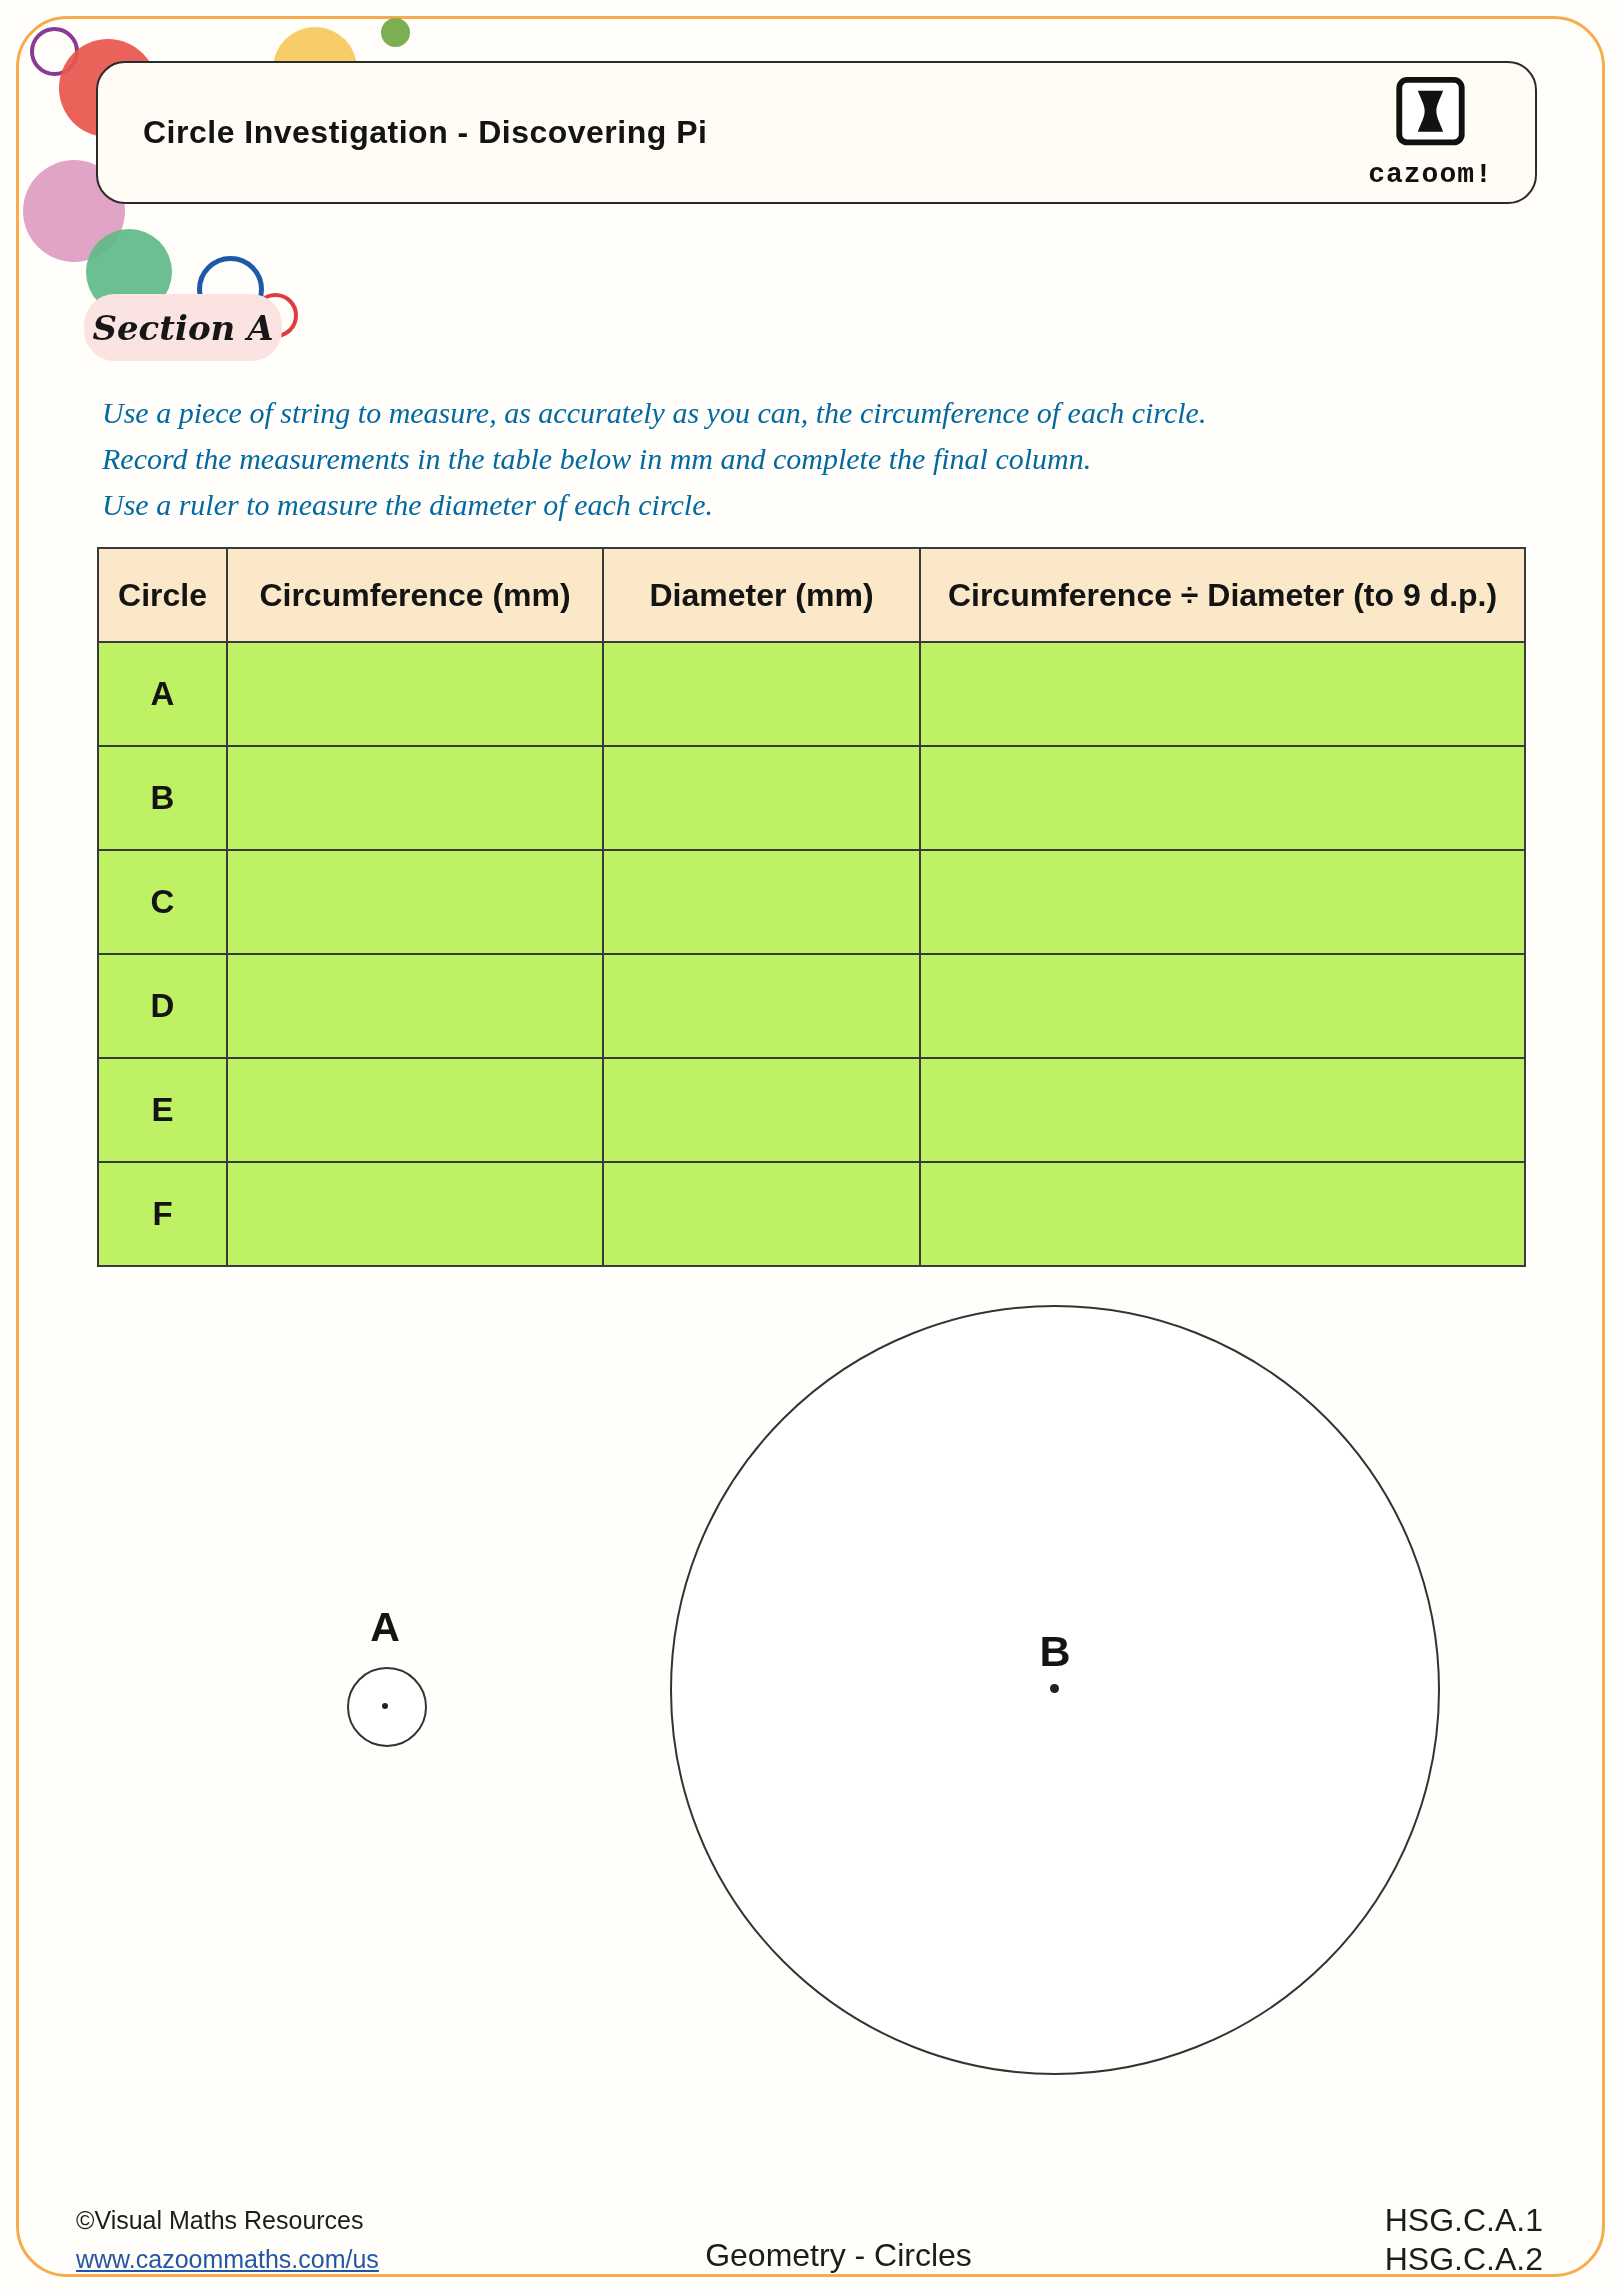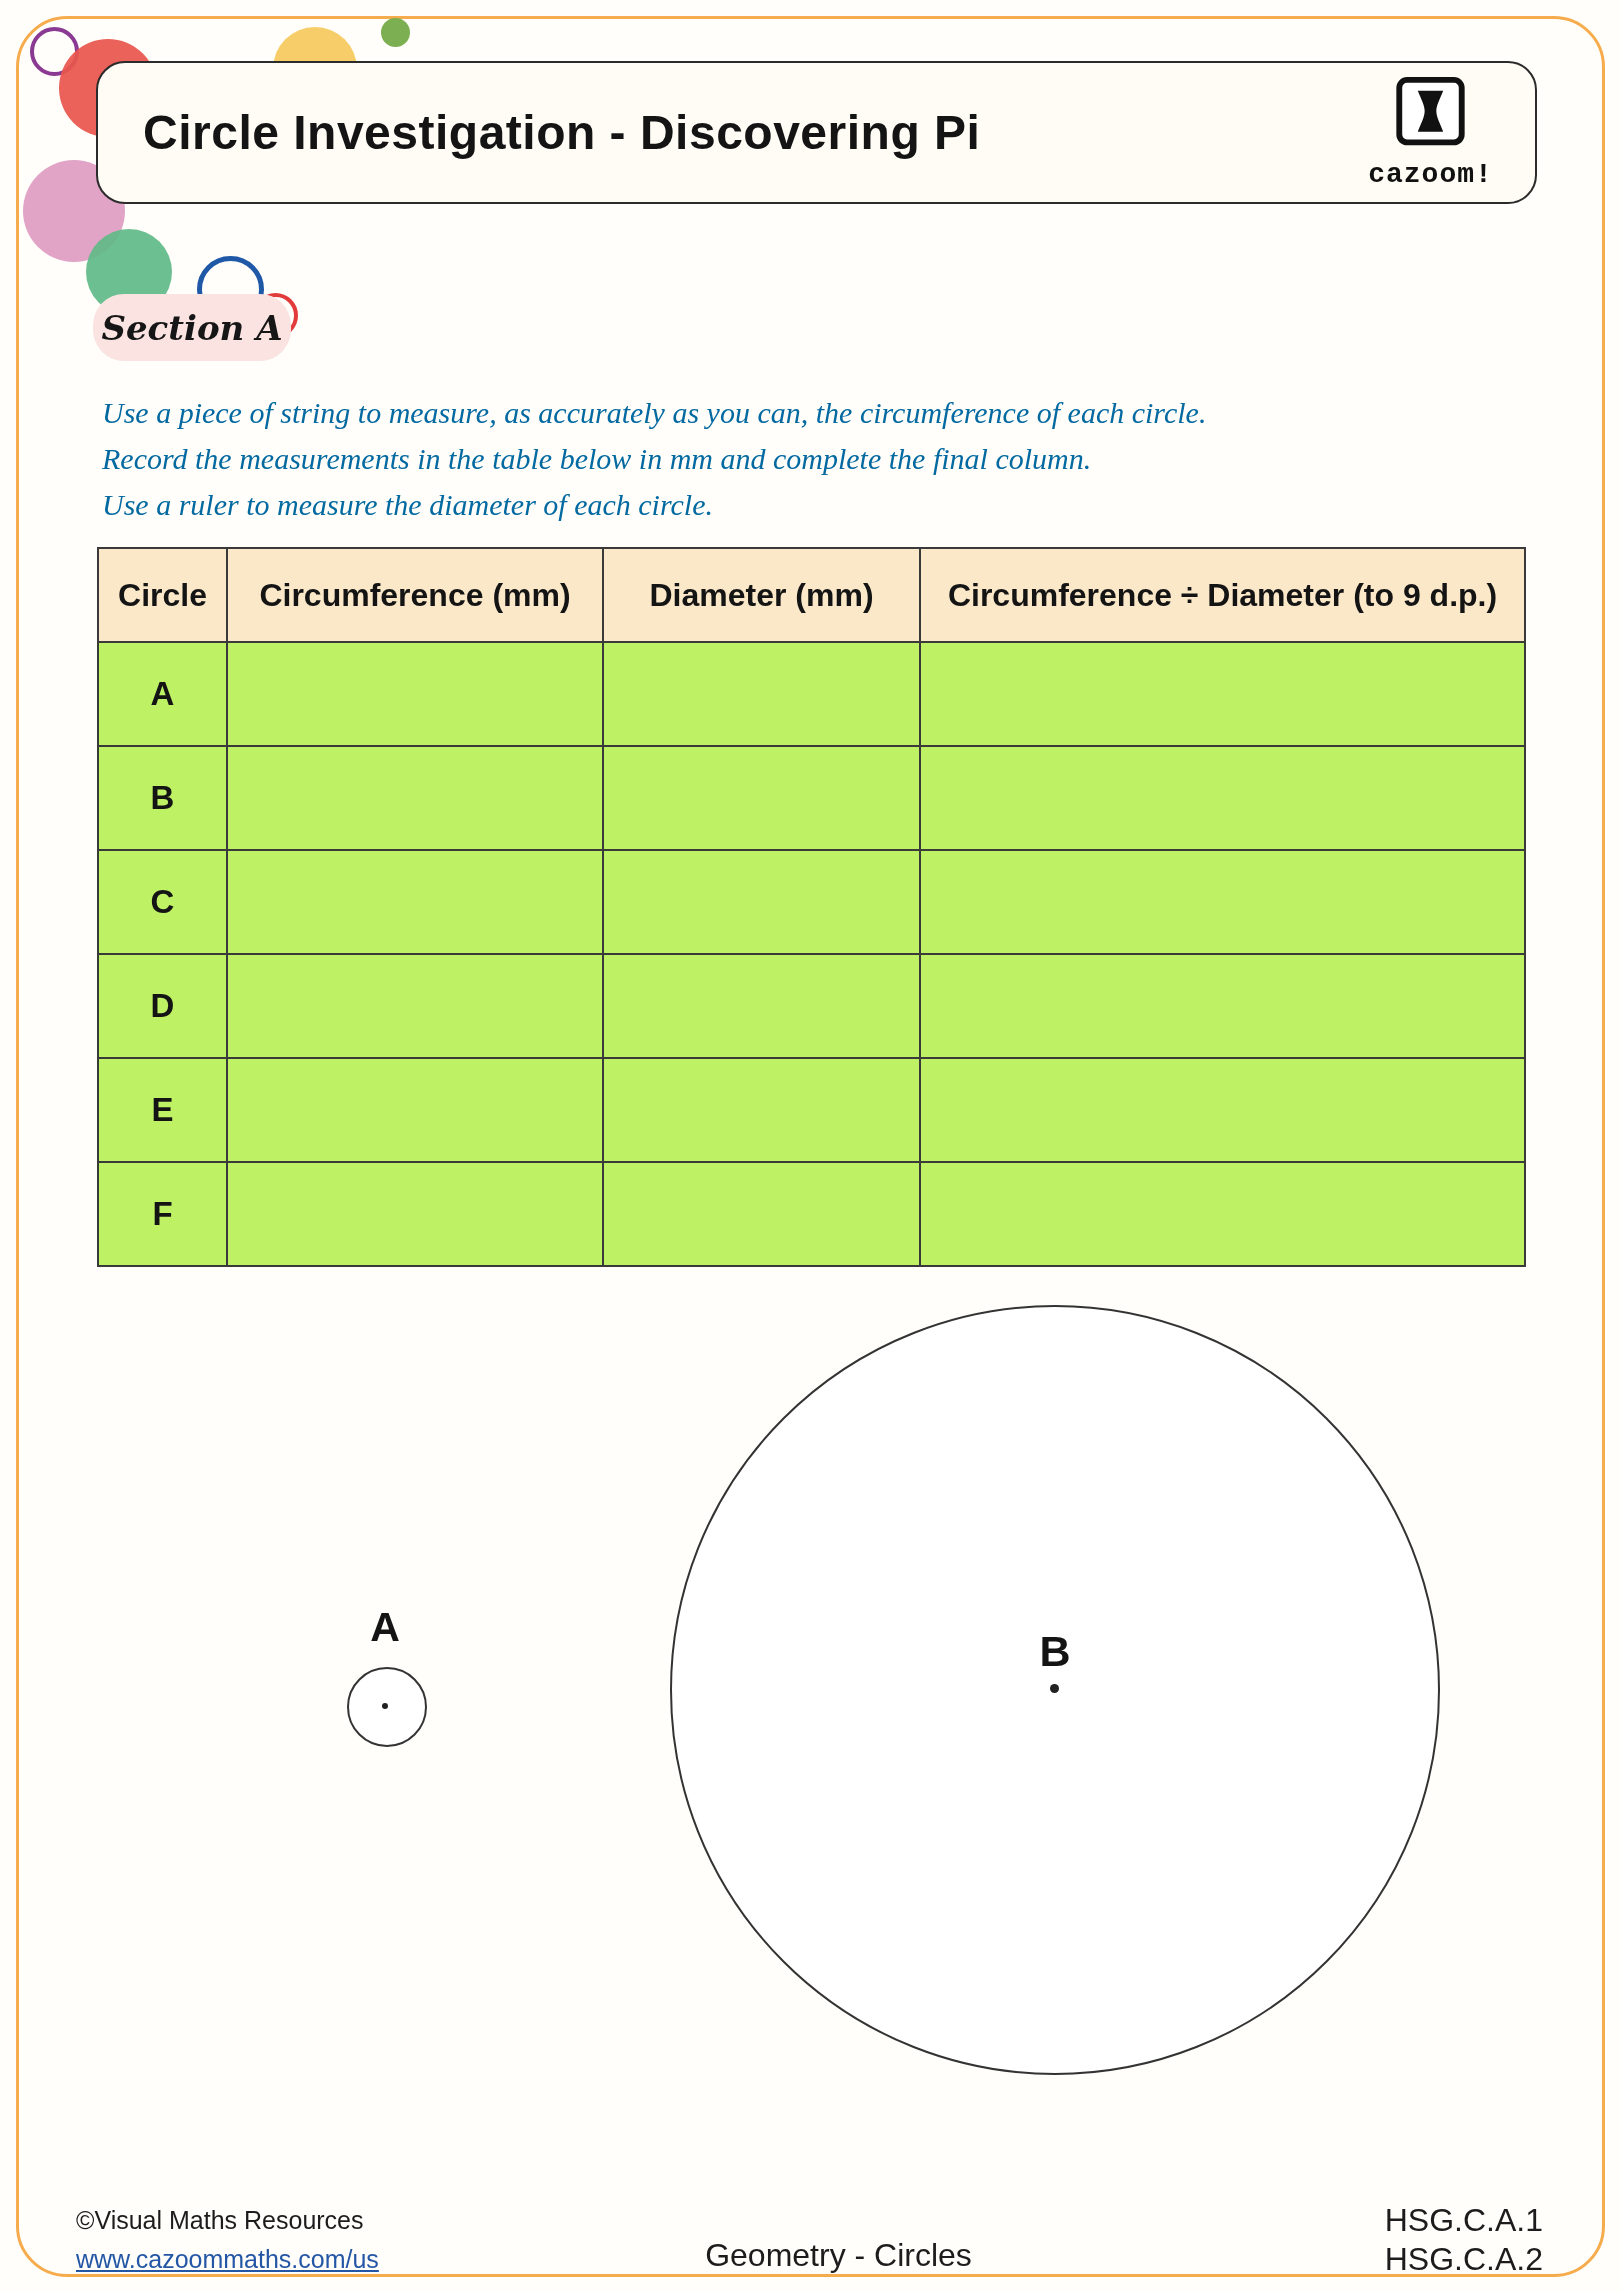--- a/index.html
+++ b/index.html
@@ -35,38 +35,38 @@
     position: absolute; left: 96px; top: 61px;
     width: 1437px; height: 139px;
     border: 2.9px solid #2b2b2b;
     border-radius: 29px;
     background: #fffcf5;
     display: flex; align-items: center;
     z-index: 2;
   }
   .page-title {
     padding-left: 45px;
-    font-size: 48px; font-weight: 800;
+    font-size: 32px; font-weight: 800;
     color: #141414;
     letter-spacing: 0.5px;
   }
   .logo {
     position: absolute; right: 41px; top: 13.7px;
     width: 127px; text-align: center;
   }
   .logo svg { display: block; margin: 0 auto; }
   .logo-text {
     font-family: Liberation Mono, monospace;
     font-weight: bold; font-size: 28px; color: #111; margin-top: 2px;
     letter-spacing: 1px;
   }
 
   
   .section-pill {
-    position: absolute; left: 93px; top: 294px;
+    position: absolute; left: 84px; top: 294px;
     width: 198px; height: 67px;
     background: #fae3e0;
     border-radius: 31px;
     display: flex; align-items: center; justify-content: center;
     z-index: 3;
   }
   .section-pill span {
     font-family: "DejaVu Serif", "Liberation Serif", serif;
     font-style: italic; font-weight: bold;
     font-size: 34px; color: #161616;

